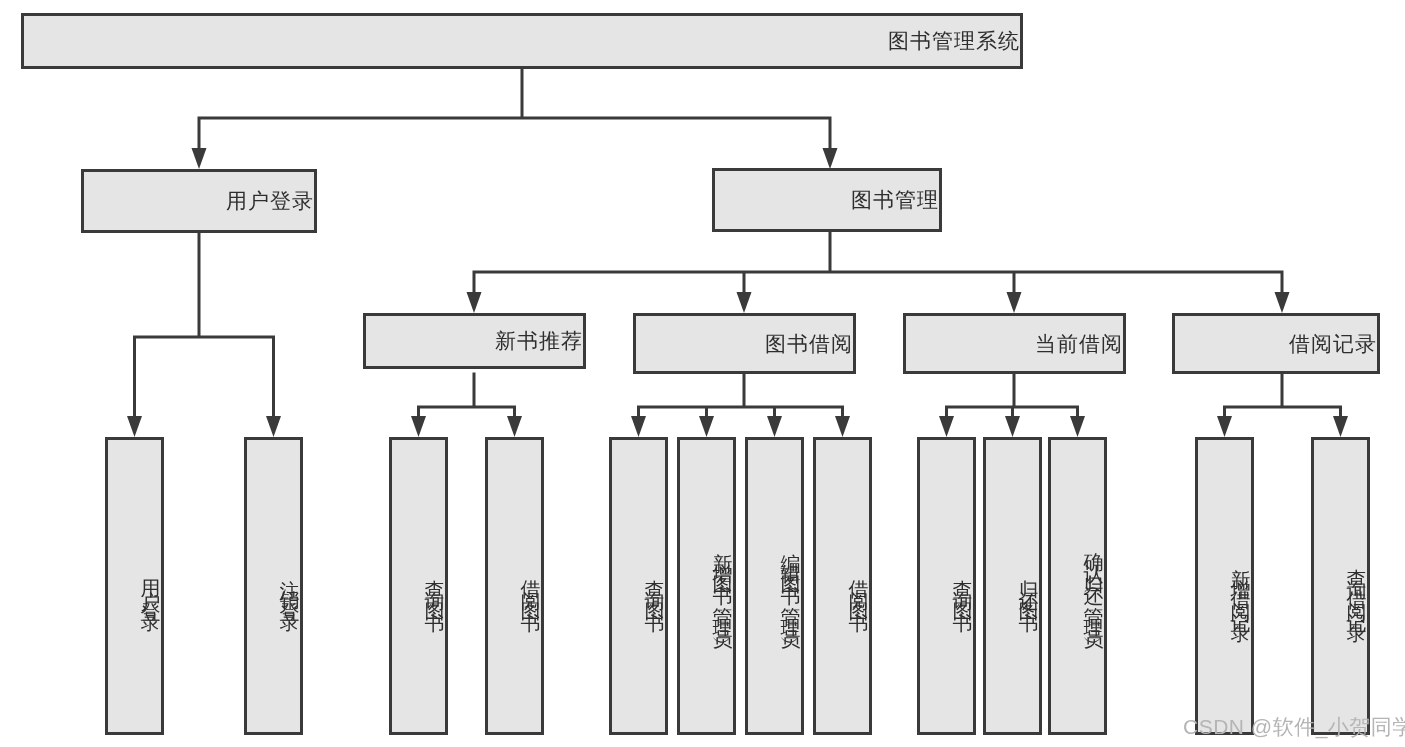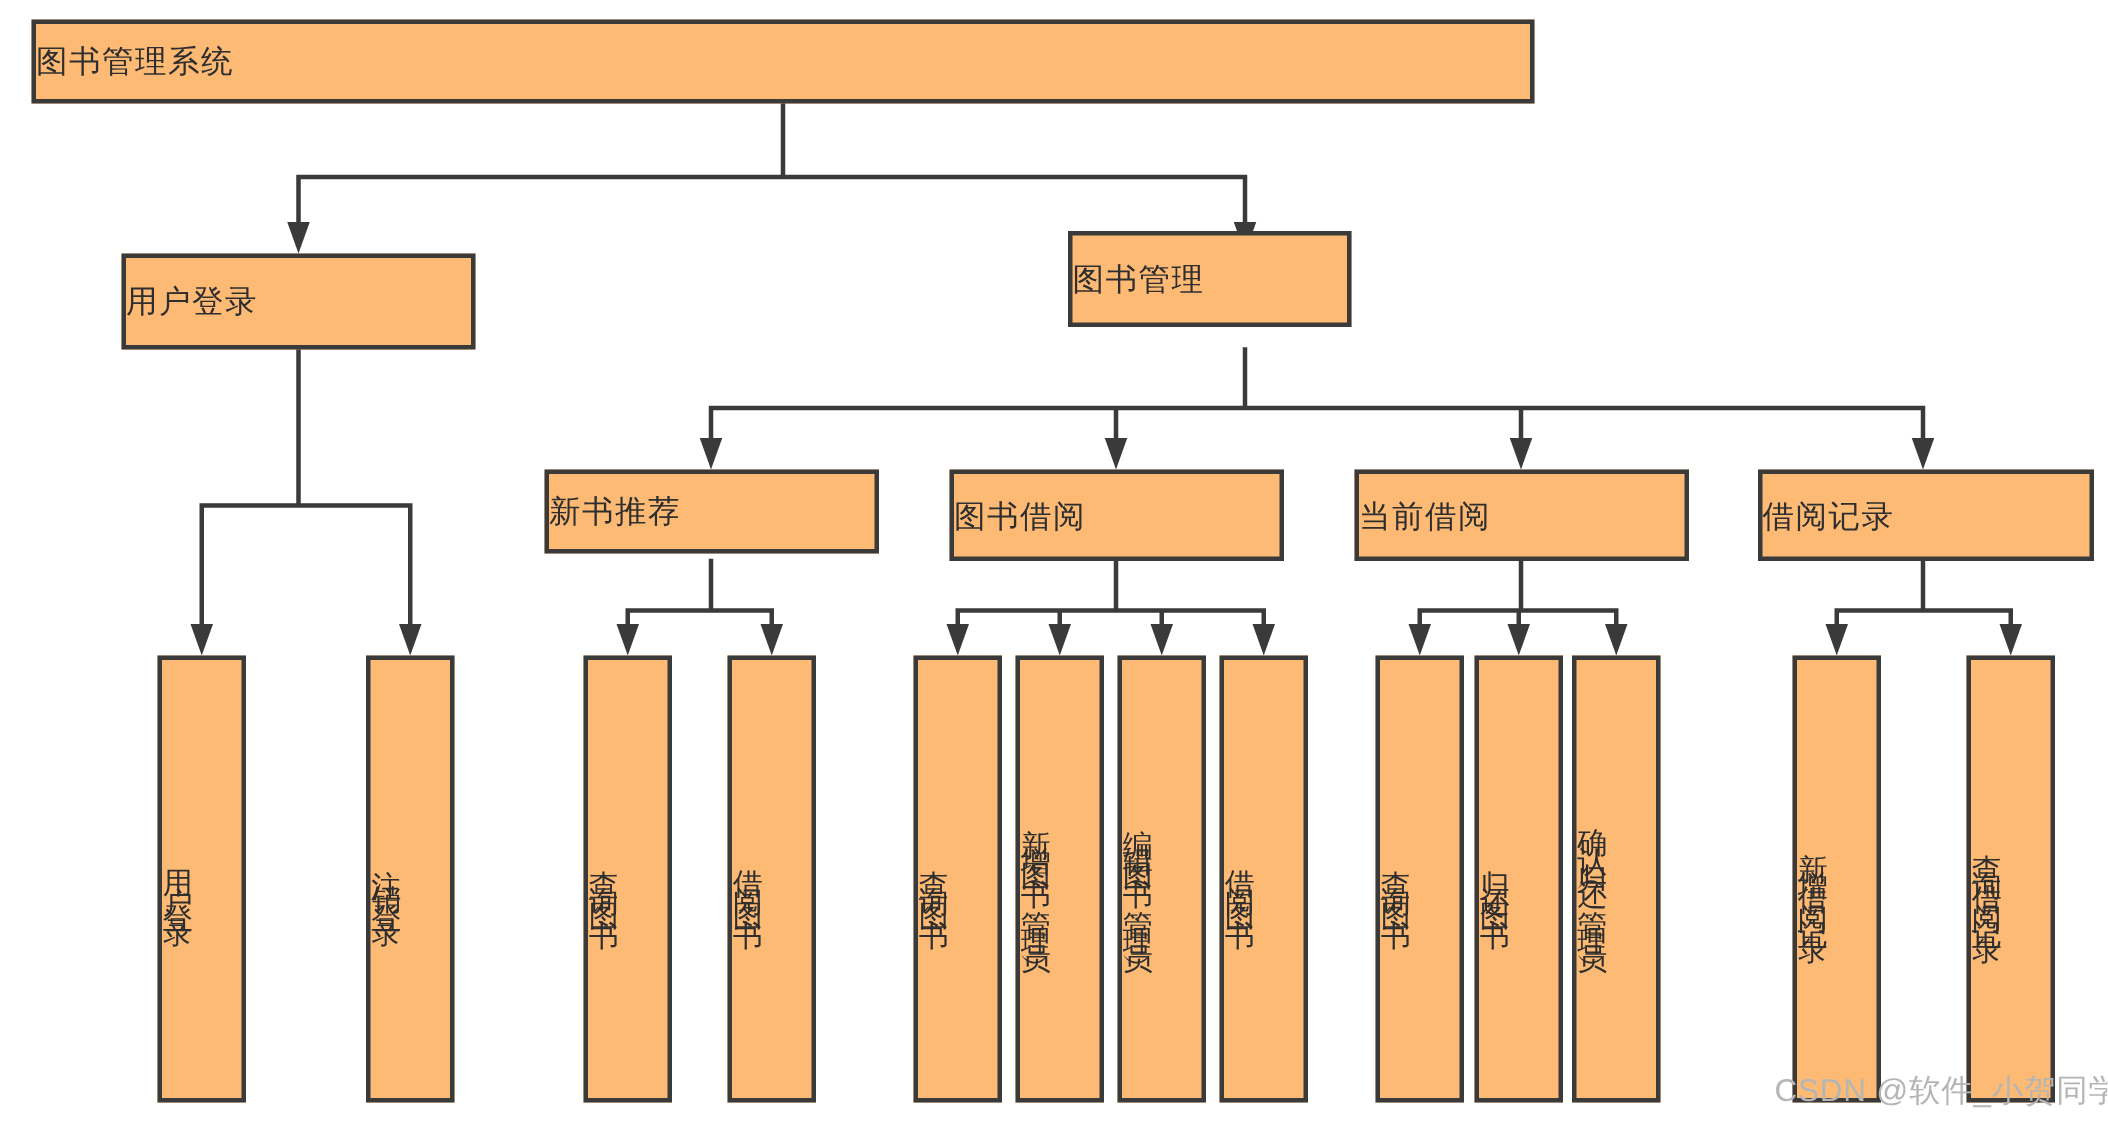--- a/index.html
+++ b/index.html
@@ -2,22 +2,22 @@
 <html><head>
 <meta charset="utf-8">
 <style>
   html,body{margin:0;padding:0;background:#ffffff;}
   .canvas{
     position:relative;width:1405px;height:747px;background:#ffffff;
     font-family:"Liberation Sans",sans-serif;overflow:hidden;
   }
   .connectors{position:absolute;left:0;top:0;width:1405px;height:747px;}
   .node{
-    position:absolute;box-sizing:border-box;border:3px solid #3a3a3a;background:#fdba74;
-    display:flex;align-items:center;justify-content:flex-start;color:#2e2e2e;
+    position:absolute;box-sizing:border-box;border:3px solid #3a3a3a;background:#e5e5e5;
+    display:flex;align-items:center;justify-content:flex-end;color:#2e2e2e;
   }
   .node.h span{font-size:21px;letter-spacing:1px;white-space:nowrap;}
   .node.v span{
     writing-mode:vertical-rl;text-orientation:mixed;
     font-size:20px;line-height:1;letter-spacing:11px;white-space:nowrap;
   }
   .watermark{
     position:absolute;left:1183px;top:713px;color:#b5b5b5;font-size:21px;
     letter-spacing:0.5px;white-space:nowrap;
   }
@@ -67,34 +67,34 @@
     </g>
   </svg>
 
   <div class="node h" style="left:21px;top:13px;width:1002px;height:56px">
     <span>图书管理系统</span>
   </div>
 
   <div class="node h" style="left:81px;top:169px;width:236px;height:64px">
     <span>用户登录</span>
   </div>
-  <div class="node h" style="left:712px;top:154px;width:189px;height:64px">
+  <div class="node h" style="left:712px;top:168px;width:230px;height:64px">
     <span>图书管理</span>
   </div>
 
   <div class="node h" style="left:363px;top:313px;width:223px;height:56px">
     <span>新书推荐</span>
   </div>
   <div class="node h" style="left:903px;top:313px;width:223px;height:61px">
     <span>当前借阅</span>
   </div>
   <div class="node h" style="left:633px;top:313px;width:223px;height:61px">
     <span>图书借阅</span>
   </div>
-  <div class="node h" style="left:1172px;top:313px;width:224px;height:61px">
+  <div class="node h" style="left:1172px;top:313px;width:208px;height:61px">
     <span>借阅记录</span>
   </div>
 
   <div class="node v" style="left:105px;top:437px;width:59px;height:298px">
     <span>用户登录</span>
   </div>
   <div class="node v" style="left:244px;top:437px;width:59px;height:298px">
     <span>注销登录</span>
   </div>
 

